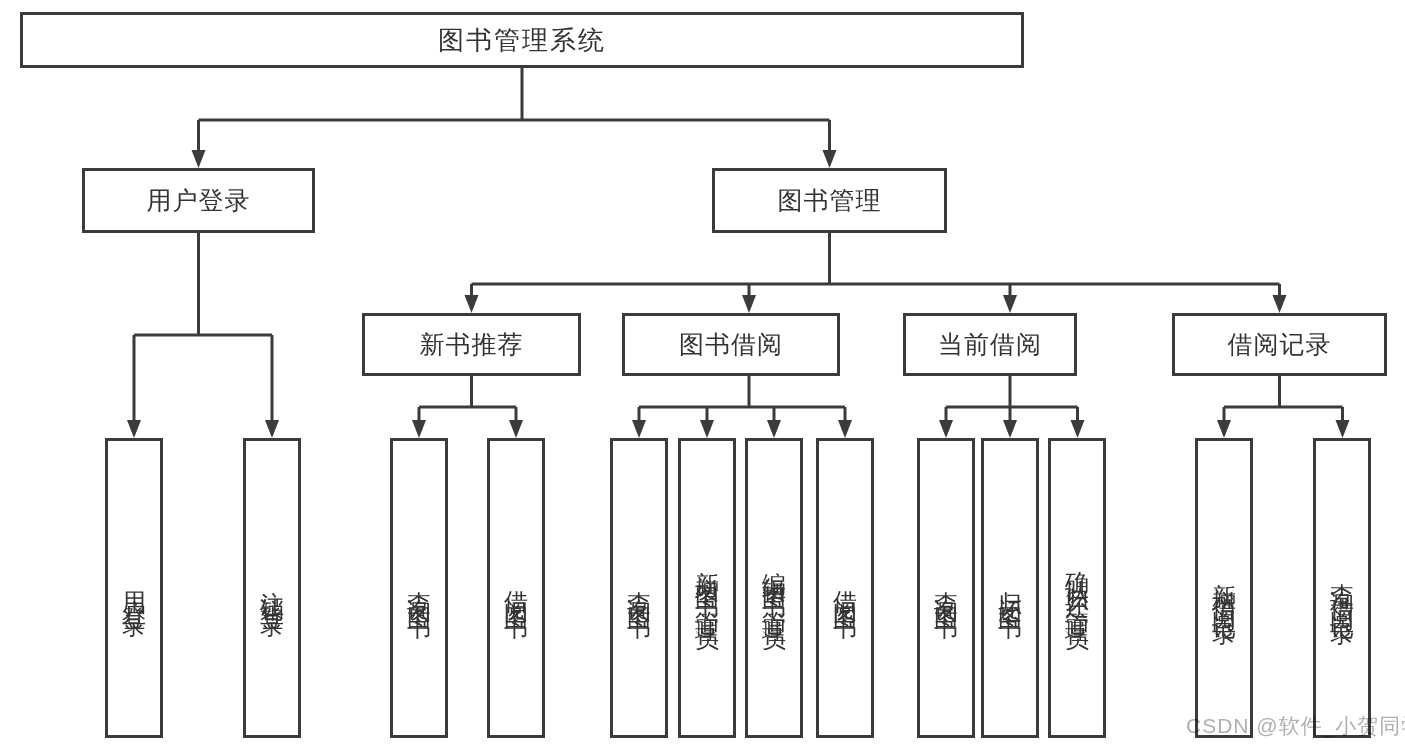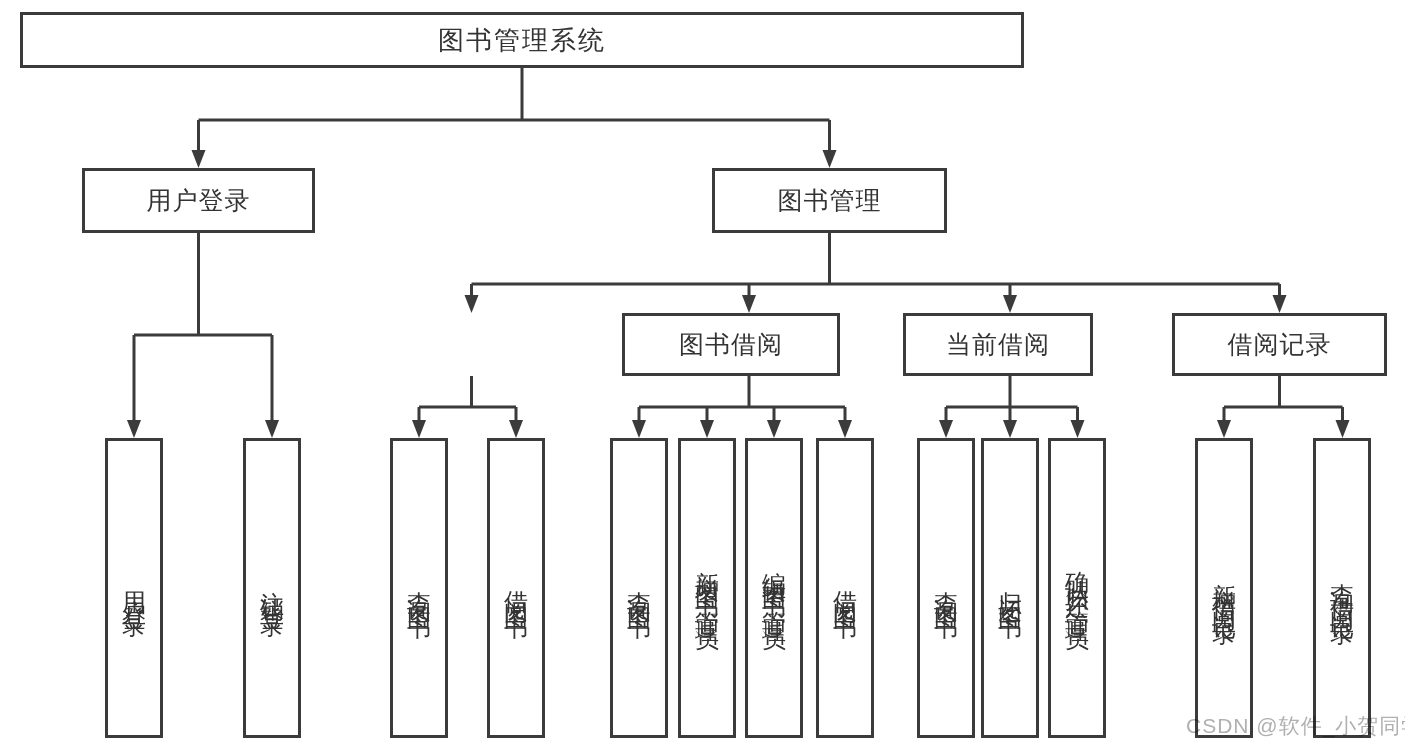--- a/index.html
+++ b/index.html
@@ -87,24 +87,27 @@
     <span class="lbl">图书管理系统</span>
   </div>
 
   <div class="node" style="left:82px;top:168px;width:233px;height:65px;">
     <span class="lbl">用户登录</span>
   </div>
   <div class="node" style="left:712px;top:168px;width:235px;height:65px;">
     <span class="lbl">图书管理</span>
   </div>
 
+  <div class="node" style="left:362px;top:313px;width:219px;height:63px;">
+    <span class="lbl">新书推荐</span>
+  </div>
   <div class="node" style="left:622px;top:313px;width:218px;height:63px;">
     <span class="lbl">图书借阅</span>
   </div>
-  <div class="node" style="left:903px;top:313px;width:190px;height:63px;">
+  <div class="node" style="left:903px;top:313px;width:174px;height:63px;">
     <span class="lbl">当前借阅</span>
   </div>
   <div class="node" style="left:1172px;top:313px;width:215px;height:63px;">
     <span class="lbl">借阅记录</span>
   </div>
 
   <div class="node vnode" style="left:105px;top:438px;width:58px;height:300px;">
     <span class="lbl">用户登录</span>
   </div>
   <div class="node vnode" style="left:243px;top:438px;width:58px;height:300px;">

